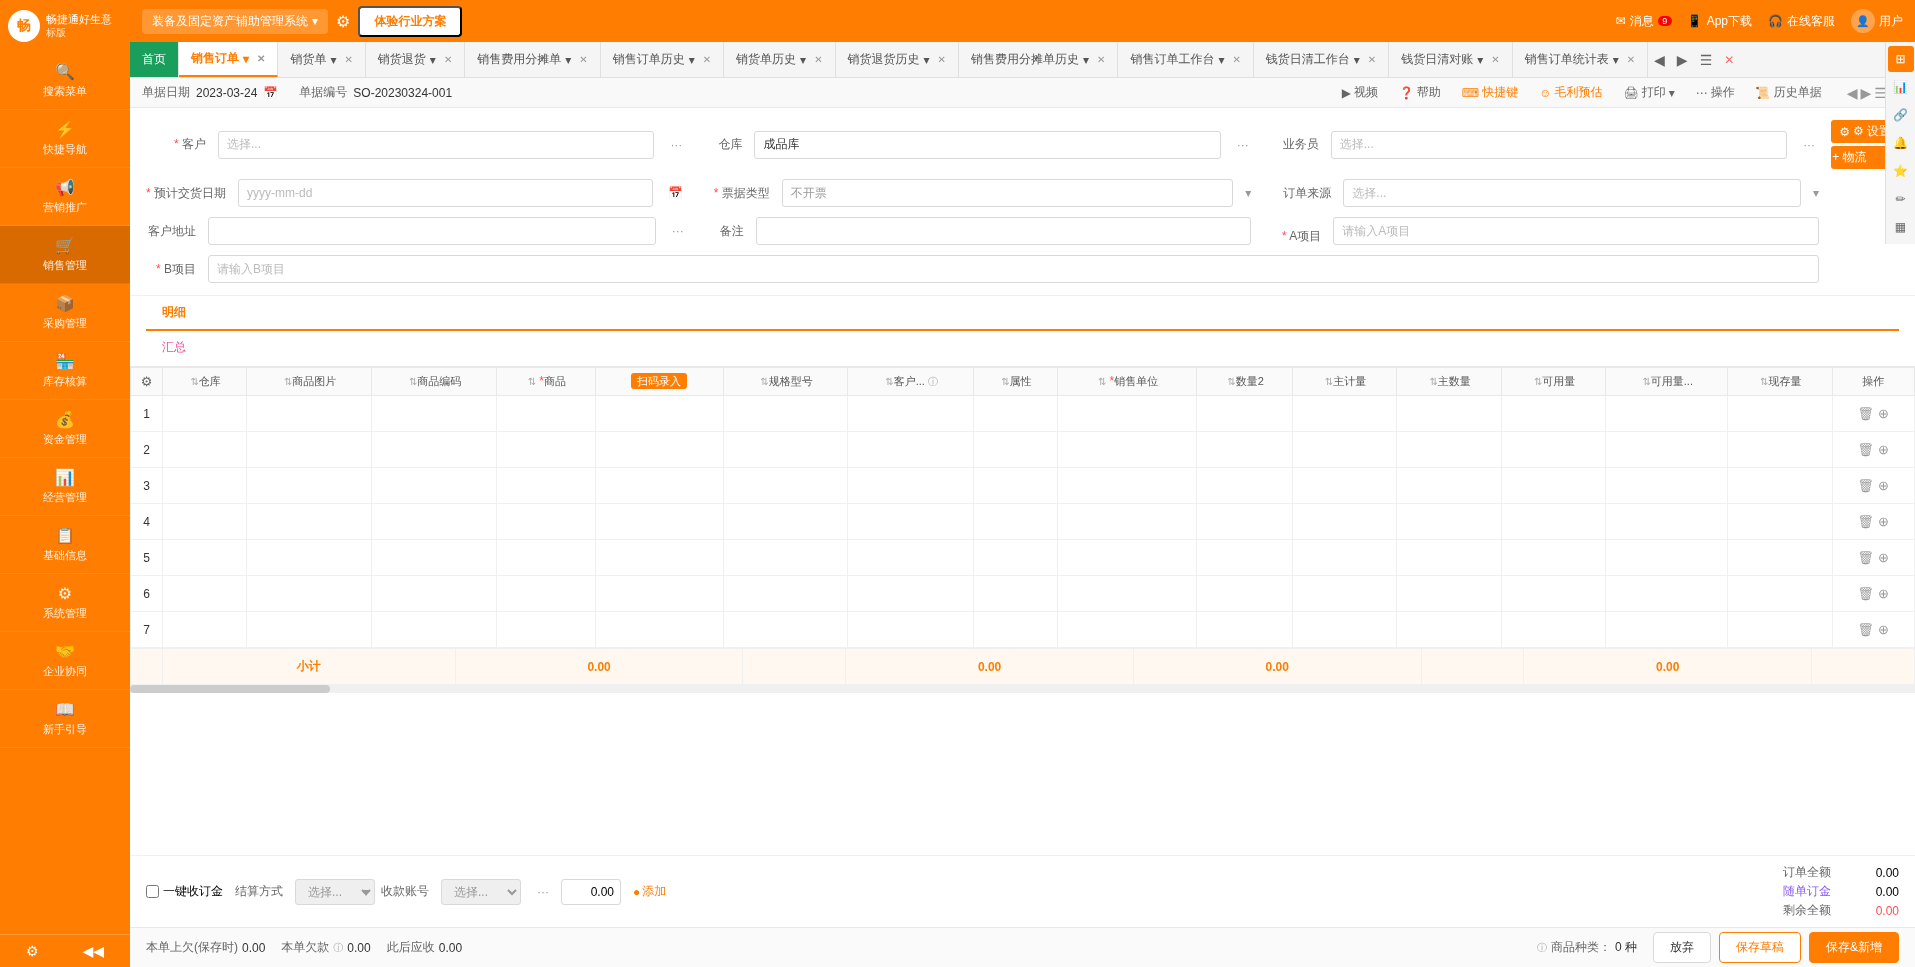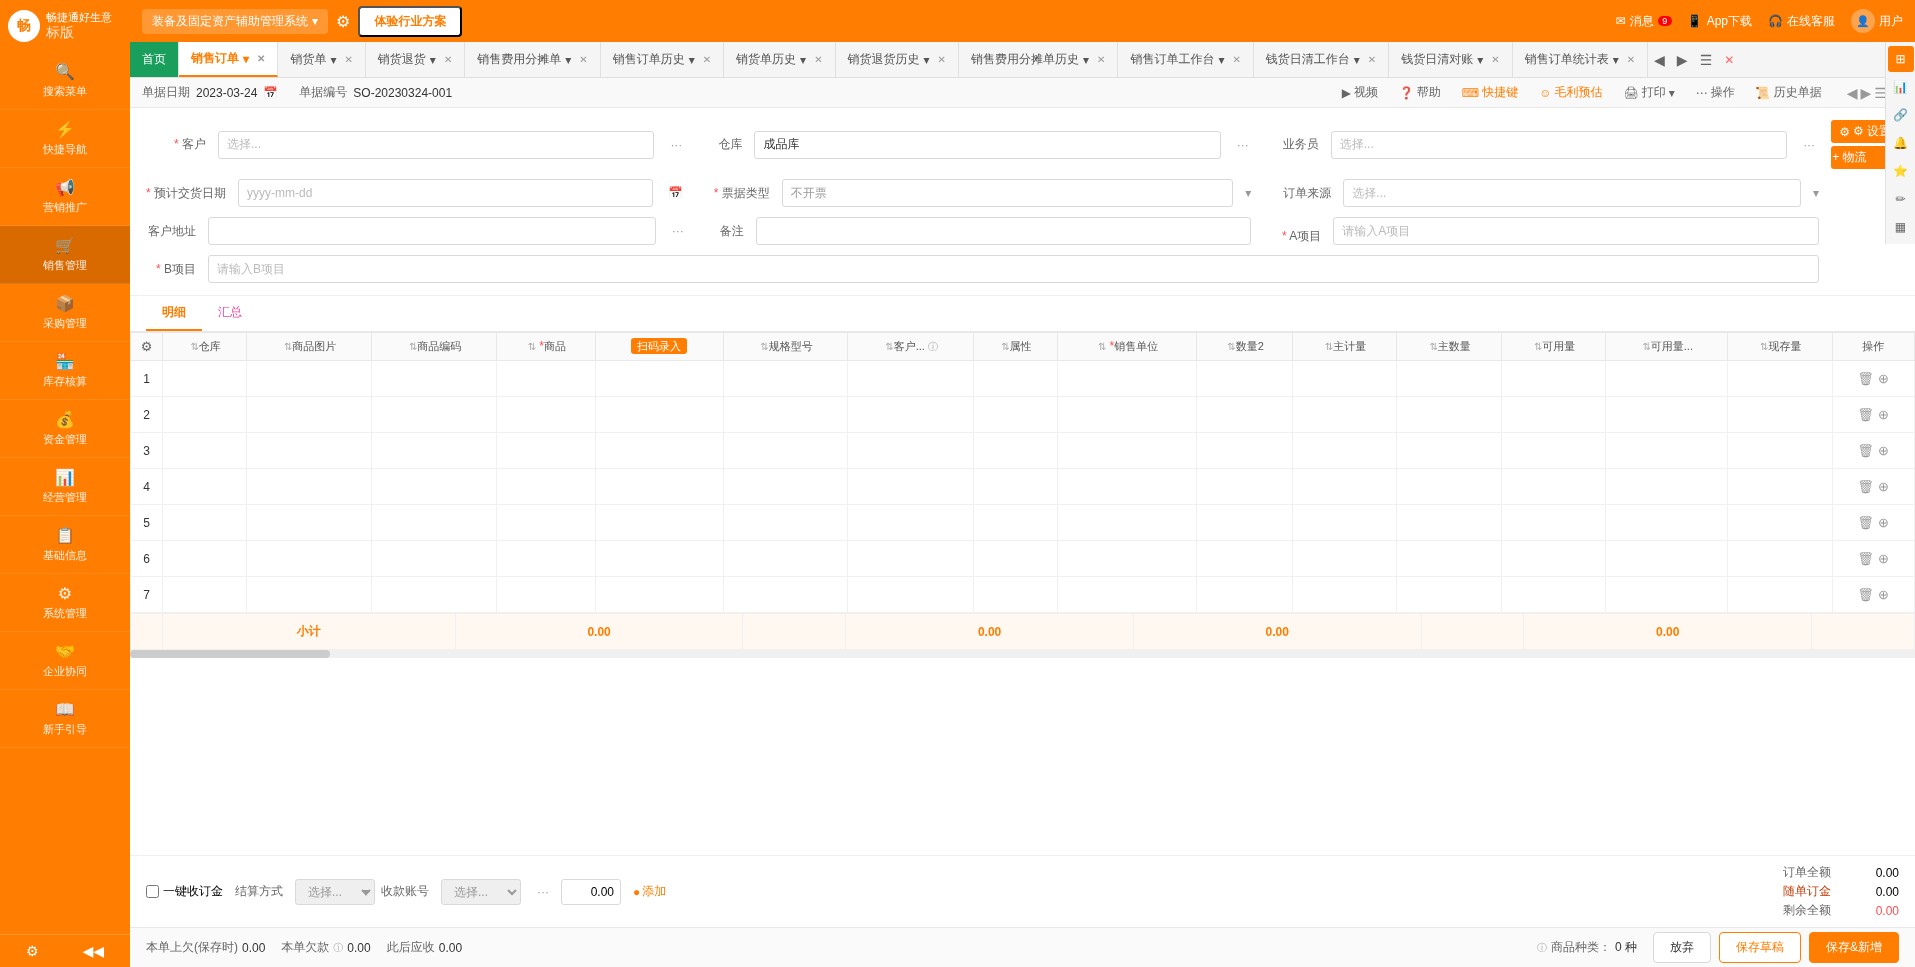--- a/index.html
+++ b/index.html
@@ -22,21 +22,21 @@
       gap: 6px;
     }
     .sidebar-logo-icon {
       width: 32px; height: 32px;
       background: white;
       border-radius: 50%;
       display: flex; align-items: center; justify-content: center;
       font-size: 14px; color: #ff7d00; font-weight: bold;
     }
     .sidebar-logo-text { color: white; font-size: 11px; line-height: 1.3; }
-    .sidebar-logo-sub { color: rgba(255,255,255,0.8); font-size: 14px; }
+    .sidebar-logo-sub { color: rgba(255,255,255,0.8); font-size: 10px; }
 
     .sidebar-nav { flex: 1; overflow-y: auto; }
     .sidebar-item {
       display: flex; flex-direction: column; align-items: center;
       padding: 10px 4px;
       color: rgba(255,255,255,0.9);
       cursor: pointer;
       border-bottom: 1px solid rgba(255,255,255,0.1);
       gap: 3px;
     }
@@ -177,20 +177,21 @@
     }
     .right-sidebar-btn { width: 26px; height: 26px; display: flex; align-items: center; justify-content: center; cursor: pointer; color: #666; border-radius: 3px; }
     .right-sidebar-btn.active { background: #ff7d00; color: white; }
 
     
     .detail-tabs {
       display: flex; gap: 0;
       border-bottom: 1px solid #e8e8e8;
       padding: 0 16px;
       flex-shrink: 0;
+      flex-direction: column;
     }
     .detail-tab {
       padding: 8px 16px;
       cursor: pointer;
       color: #ec4899;
       border-bottom: 2px solid transparent;
     }
     .detail-tab.active { color: #ff7d00; border-bottom-color: #ff7d00; font-weight: bold; }
 
     
@@ -878,21 +879,21 @@
       </div>
 
       <div style="flex:1;"></div>
 
       <div style="text-align:right;">
         <div style="display:flex;justify-content:flex-end;align-items:center;gap:8px;margin-bottom:2px;">
           <span style="color:#666;">订单全额</span>
           <span style="min-width:60px;text-align:right;">0.00</span>
         </div>
         <div style="display:flex;justify-content:flex-end;align-items:center;gap:8px;margin-bottom:2px;">
-          <span style="color:#c2410c;">随单订金</span>
+          <span style="color:#8b5cf6;">随单订金</span>
           <span style="min-width:60px;text-align:right;">0.00</span>
         </div>
         <div style="display:flex;justify-content:flex-end;align-items:center;gap:8px;">
           <span style="color:#666;">剩余全额</span>
           <span style="min-width:60px;text-align:right;color:#ff4d4f;">0.00</span>
         </div>
       </div>
     </div>
 
     <div class="status-bar">

